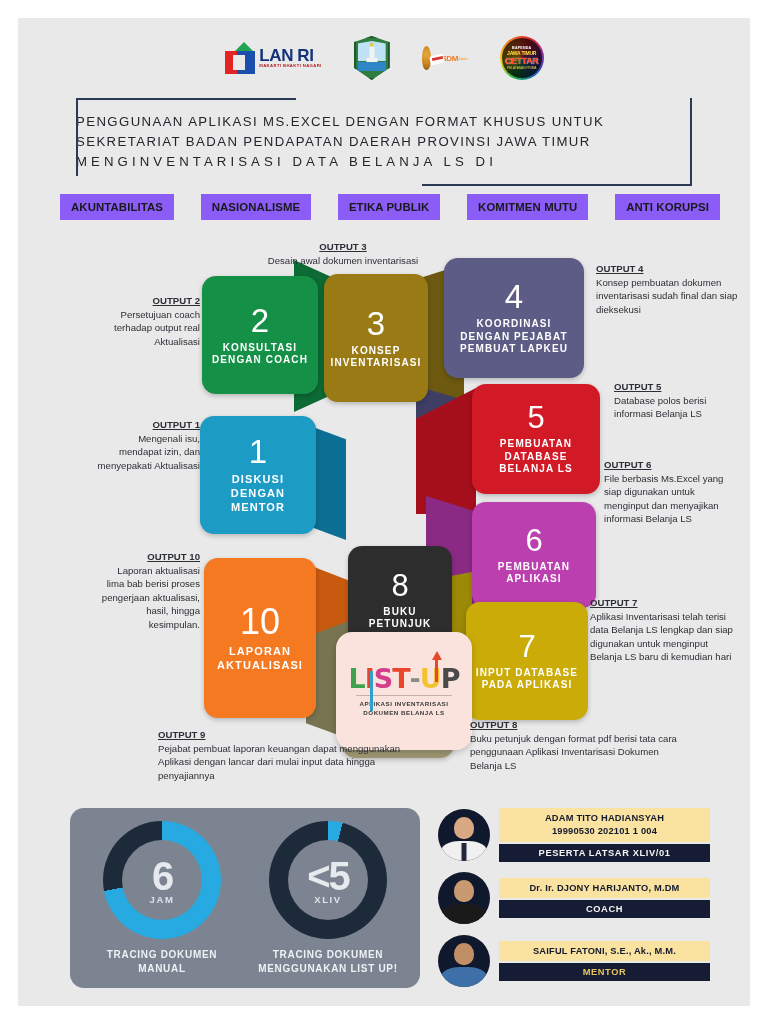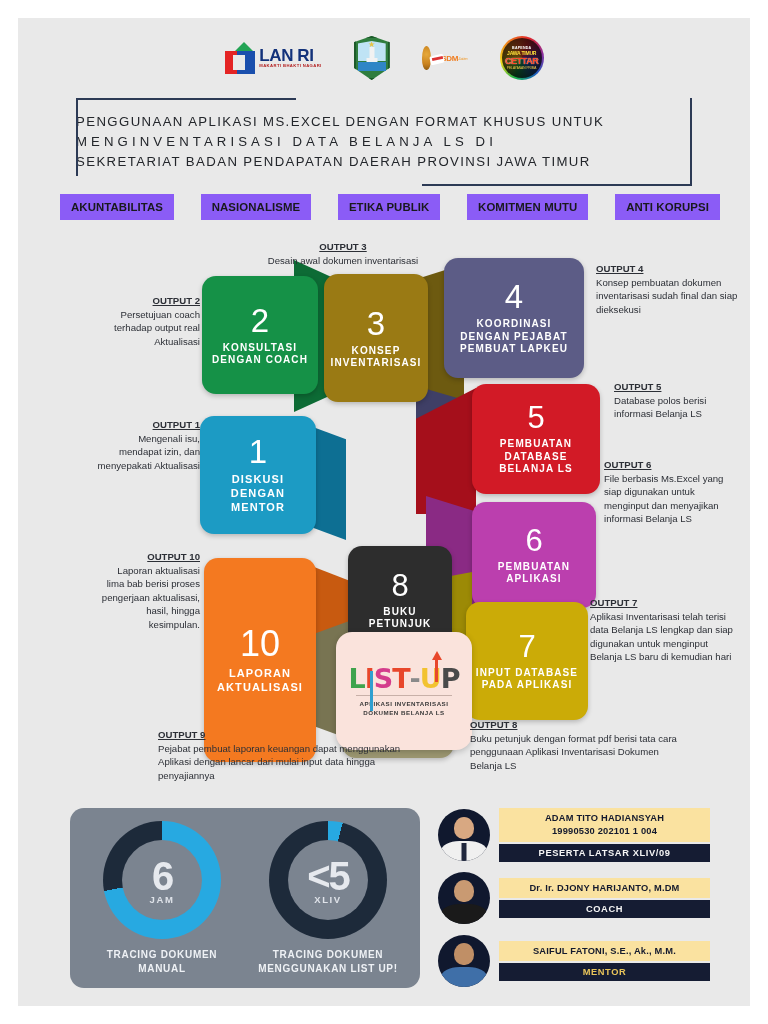--- a/index.html
+++ b/index.html
@@ -196,22 +196,22 @@
       </div>
     </div>
   </div>
 
   <div class="title-box">
     <div class="br-tl"></div>
       <div class="br-l"></div>
       <div class="br-tr"></div>
       <div class="br-br"></div>
     <div class="line">PENGGUNAAN APLIKASI MS.EXCEL DENGAN FORMAT KHUSUS UNTUK</div>
+    <div class="line">SEKRETARIAT BADAN PENDAPATAN DAERAH PROVINSI JAWA TIMUR</div>
     <div class="line wide">MENGINVENTARISASI DATA BELANJA LS DI</div>
-    <div class="line">SEKRETARIAT BADAN PENDAPATAN DAERAH PROVINSI JAWA TIMUR</div>
   </div>
 
   <div class="values">
     <div class="value-badge">AKUNTABILITAS</div>
     <div class="value-badge">NASIONALISME</div>
     <div class="value-badge">ETIKA PUBLIK</div>
     <div class="value-badge">KOMITMEN MUTU</div>
     <div class="value-badge">ANTI KORUPSI</div>
   </div>
 
@@ -264,21 +264,21 @@
     <div class="hex" style="left:448px;top:362px;width:122px;height:118px;background:#cbab07;">
       <div class="num" style="font-size:31px;">7</div>
       <div class="lbl" style="font-size:10px;">INPUT DATABASE PADA APLIKASI</div>
     </div>
 
     <div class="hex" style="left:182px;top:176px;width:116px;height:118px;background:#1c9bc4;">
       <div class="num" style="font-size:33px;">1</div>
       <div class="lbl" style="font-size:11px;">DISKUSI DENGAN MENTOR</div>
     </div>
 
-    <div class="hex" style="left:186px;top:318px;width:112px;height:204px;background:#f47920;">
+    <div class="hex" style="left:186px;top:318px;width:112px;height:160px;background:#f47920;">
       <div class="num" style="font-size:36px;">10</div>
       <div class="lbl" style="font-size:11px;">LAPORAN AKTUALISASI</div>
     </div>
 
     <div class="hex" style="left:330px;top:306px;width:104px;height:108px;background:#2d2d2d;">
       <div class="num" style="font-size:31px;">8</div>
       <div class="lbl" style="font-size:10px;">BUKU PETUNJUK</div>
     </div>
 
     <div class="hex" style="left:324px;top:412px;width:112px;height:106px;background:#9c9771;">
@@ -378,21 +378,21 @@
         <div class="avatar">
           <div class="head" style="background:#d8a882"></div>
           <div class="torso" style="background:#f0f0f0"></div>
           <div class="tie"></div>
         </div>
         <div class="pinfo">
           <div class="pname">
             <div>ADAM TITO HADIANSYAH</div>
             <div>19990530 202101 1 004</div>
           </div>
-          <div class="prole" style="color:#f5f5f5">PESERTA LATSAR XLIV/09</div>
+          <div class="prole" style="color:#f5f5f5">PESERTA LATSAR XLIV/01</div>
         </div>
       </div>
 
       <div class="person">
         <div class="avatar">
           <div class="head" style="background:#c99a72"></div>
           <div class="torso" style="background:#1a1a1a"></div>
         </div>
         <div class="pinfo">
           <div class="pname">Dr. Ir. DJONY HARIJANTO, M.DM</div>

